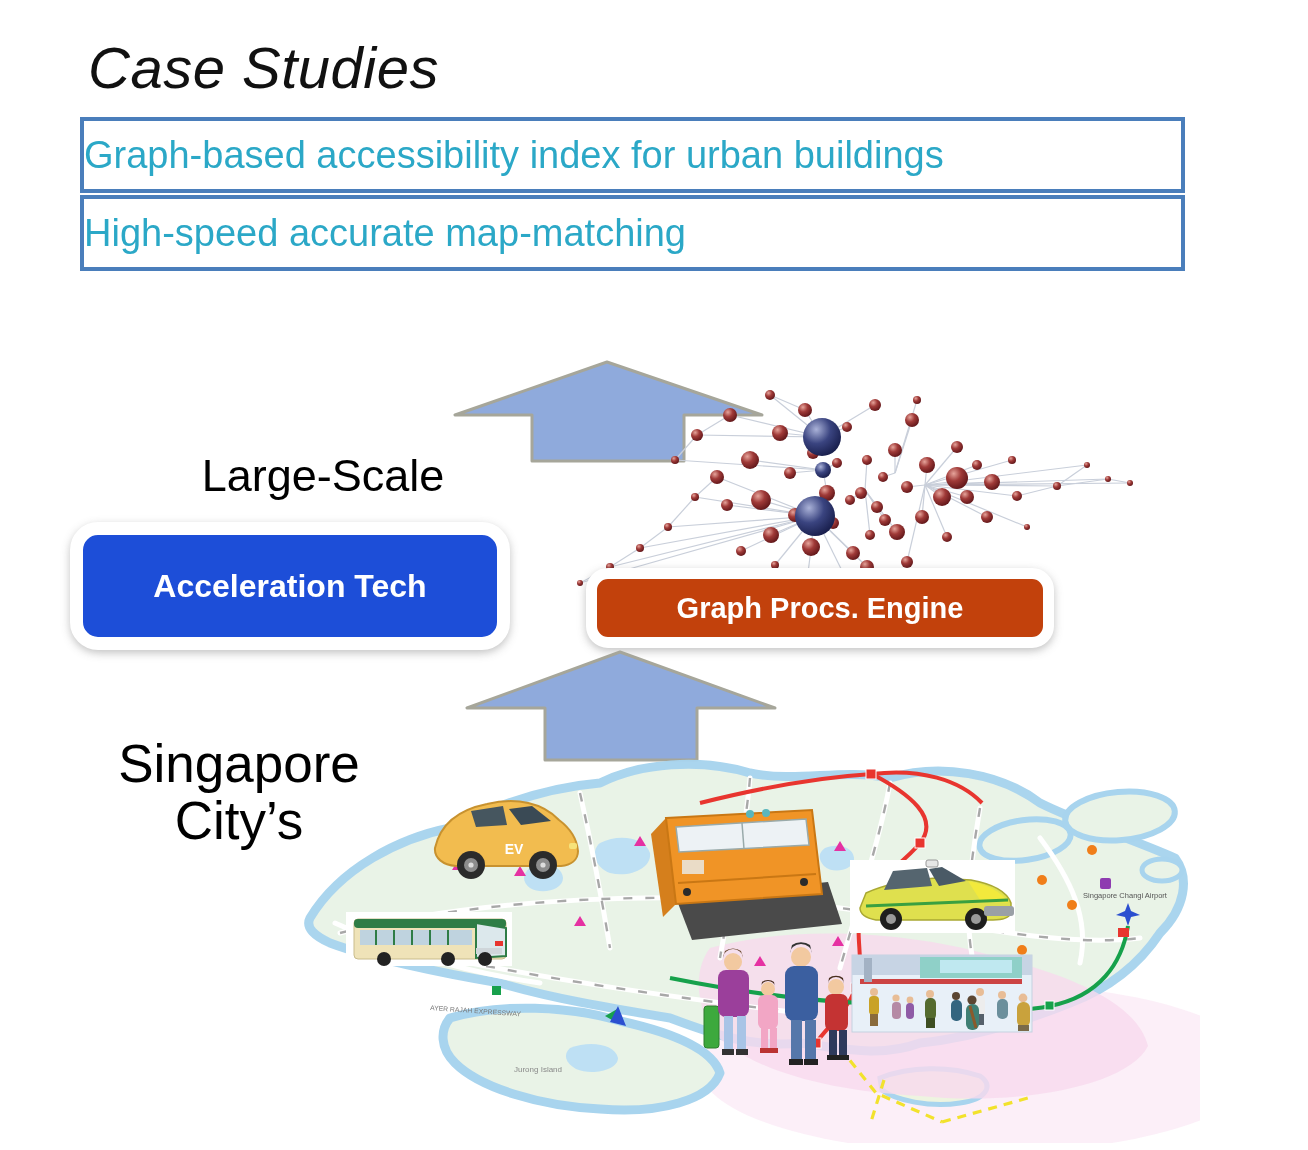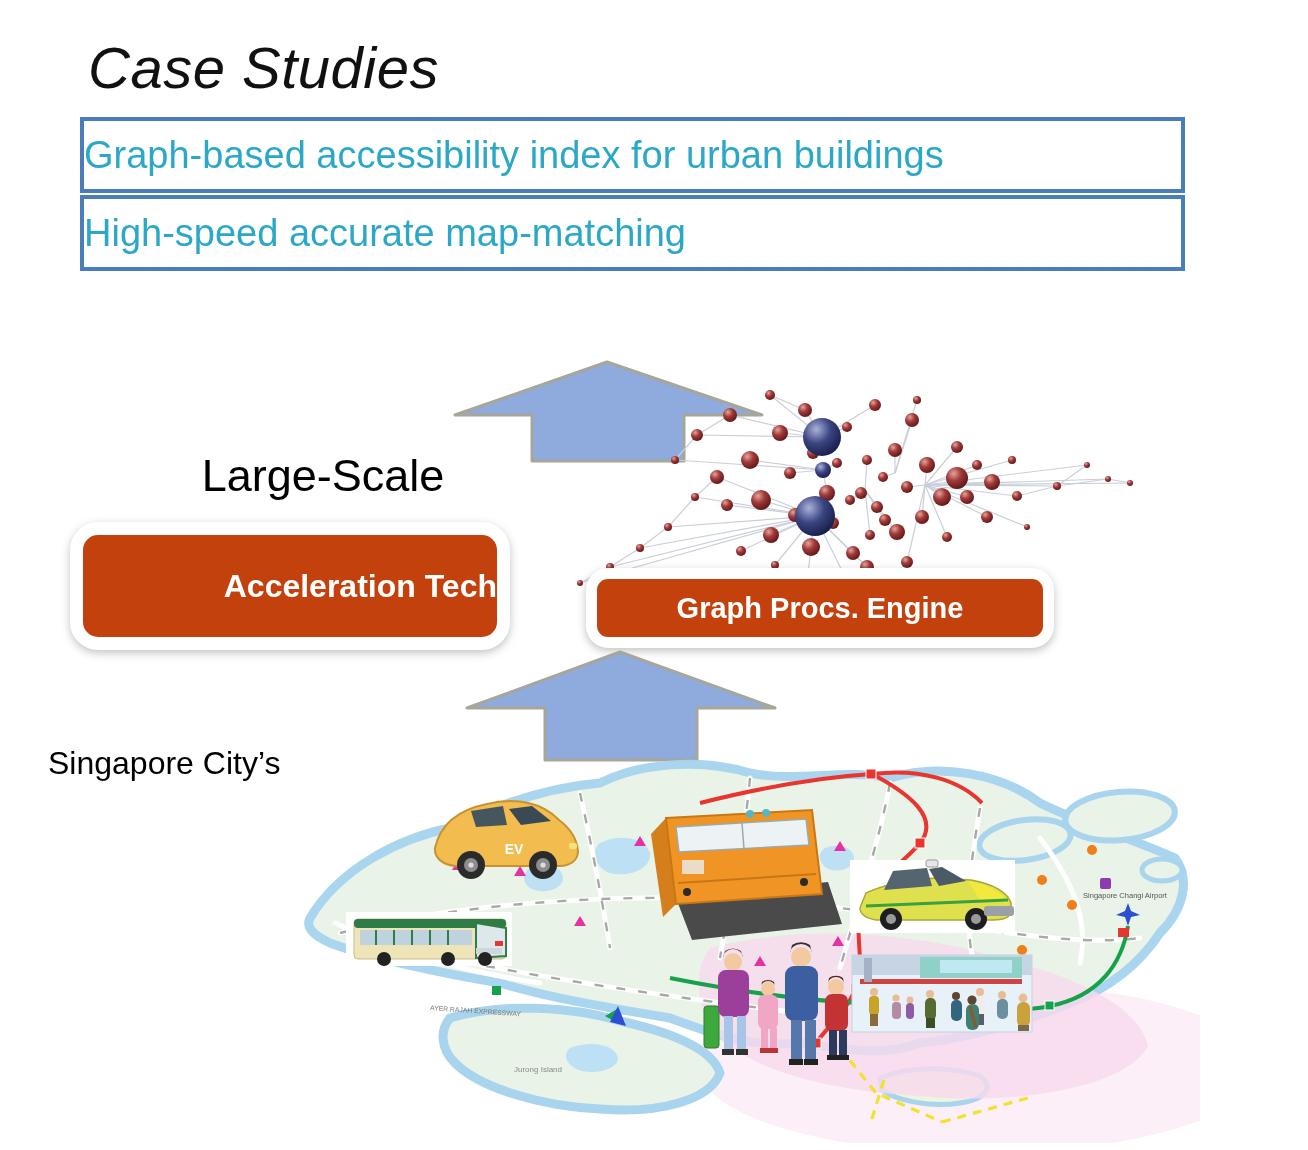--- a/index.html
+++ b/index.html
@@ -5,25 +5,25 @@
   html,body{margin:0;padding:0;background:#fff;}
   .canvas{position:relative;width:1308px;height:1150px;background:#ffffff;overflow:hidden;
           font-family:"Liberation Sans", sans-serif;color:#000;}
   .abs{position:absolute;}
   .slide-title{left:88px;top:34px;font-size:58px;letter-spacing:0.5px;color:#111;font-style:italic;}
   .cs-box{left:80px;top:117px;width:1105px;}
   .cs-row{box-sizing:border-box;height:76px;border:4px solid #4A7EBB;margin-bottom:2px;
           font-size:38px;line-height:68px;color:#2BA8C7;background:#fff;
           white-space:nowrap;overflow:hidden;}
   .mid-label{left:58px;top:405px;width:530px;text-align:center;font-size:45px;line-height:57px;color:#000;margin-top:42px;}
-  .bottom-label{left:48px;top:735px;width:382px;font-size:32px;line-height:57px;color:#000;}
+  .bottom-label{left:48px;top:735px;width:382px;text-align:center;font-size:53px;line-height:57px;color:#000;}
   .pill{box-sizing:border-box;border-radius:28px;border:13px solid #ffffff;
         box-shadow:0 3px 9px rgba(80,80,80,.35);display:flex;align-items:center;justify-content:center;
         color:#fff;font-weight:bold;}
-  .pill-red{left:70px;top:522px;width:440px;height:128px;background:#c2410c;font-size:32px;justify-content:flex-end;}
+  .pill-red{left:70px;top:522px;width:440px;height:128px;background:#1d4ed8;font-size:32px;}
   .pill-gray{left:586px;top:568px;width:468px;height:80px;background:#c2410c;font-size:29px;border-width:11px;border-radius:22px;}
   svg text{font-family:"Liberation Sans", sans-serif;}
 </style>
 </head>
 <body>
 
 <div class="canvas">
 
   <div class="abs slide-title">Case Studies</div>
 

